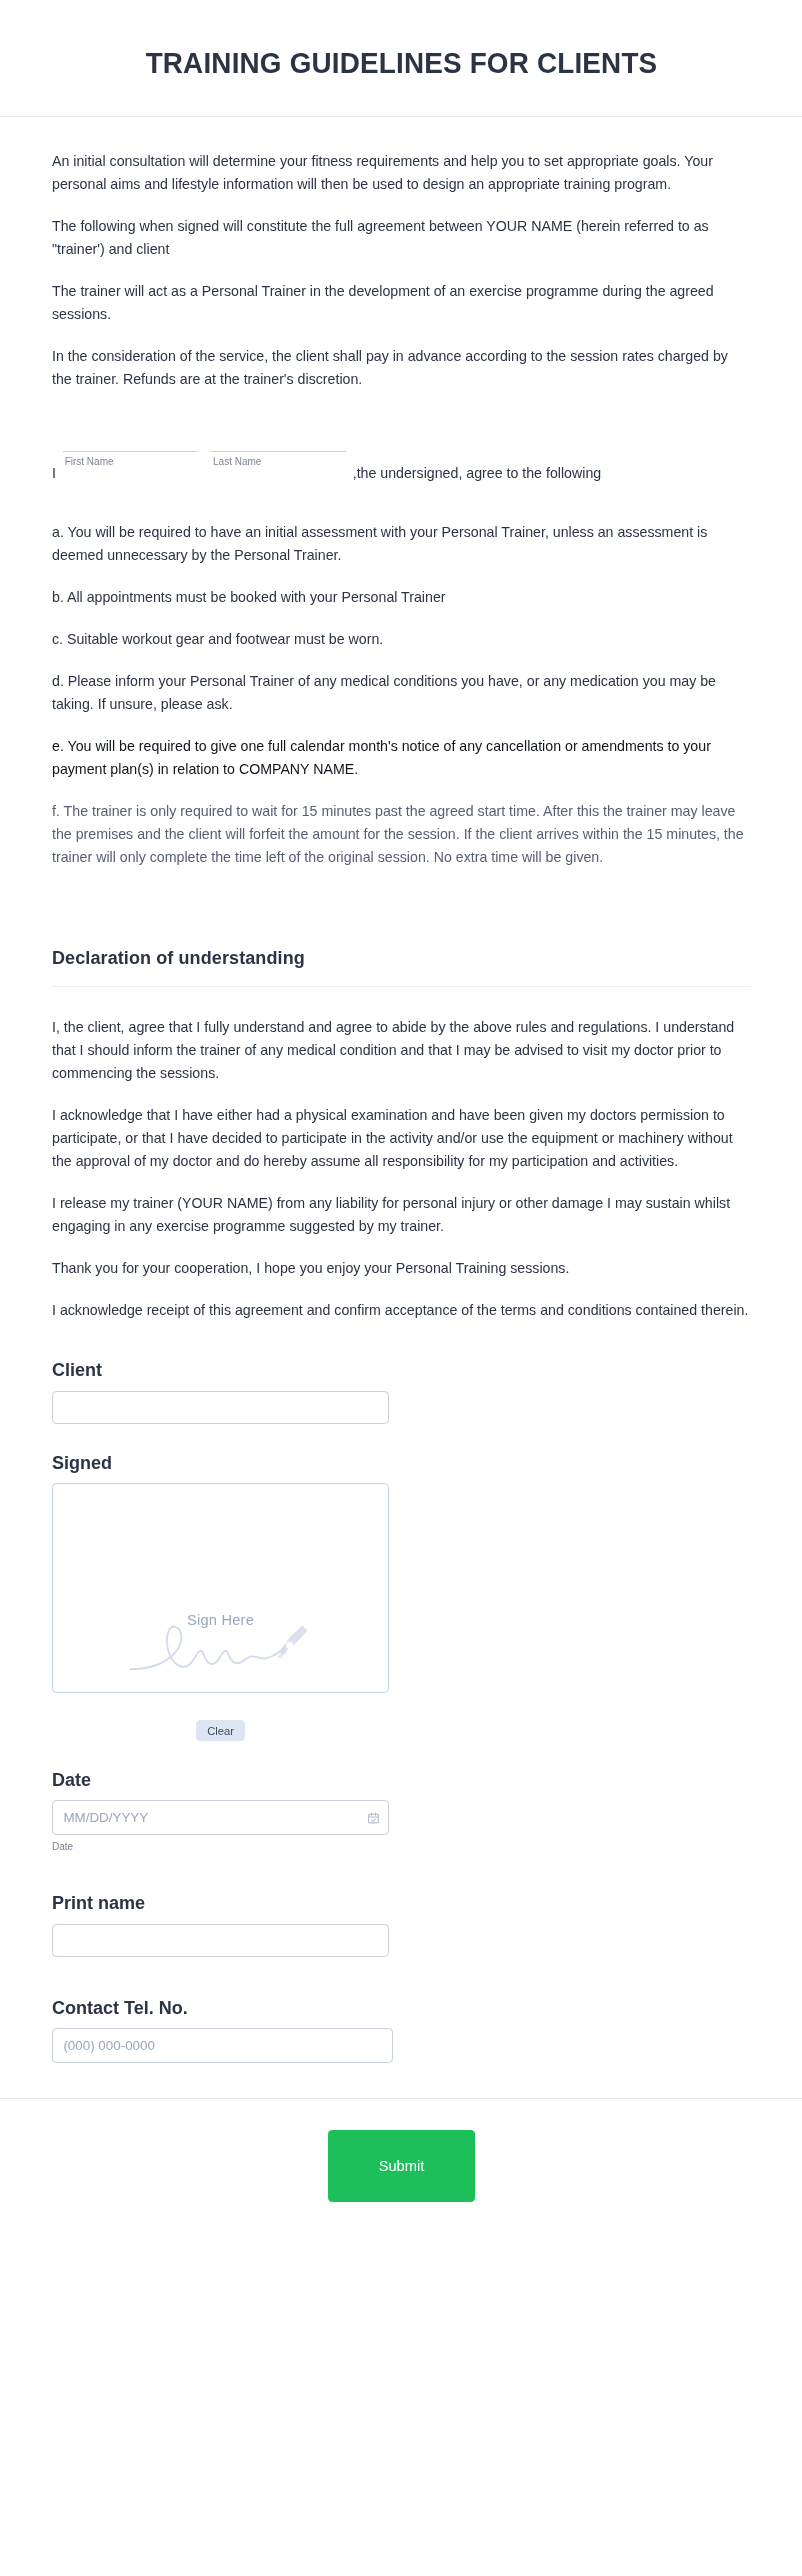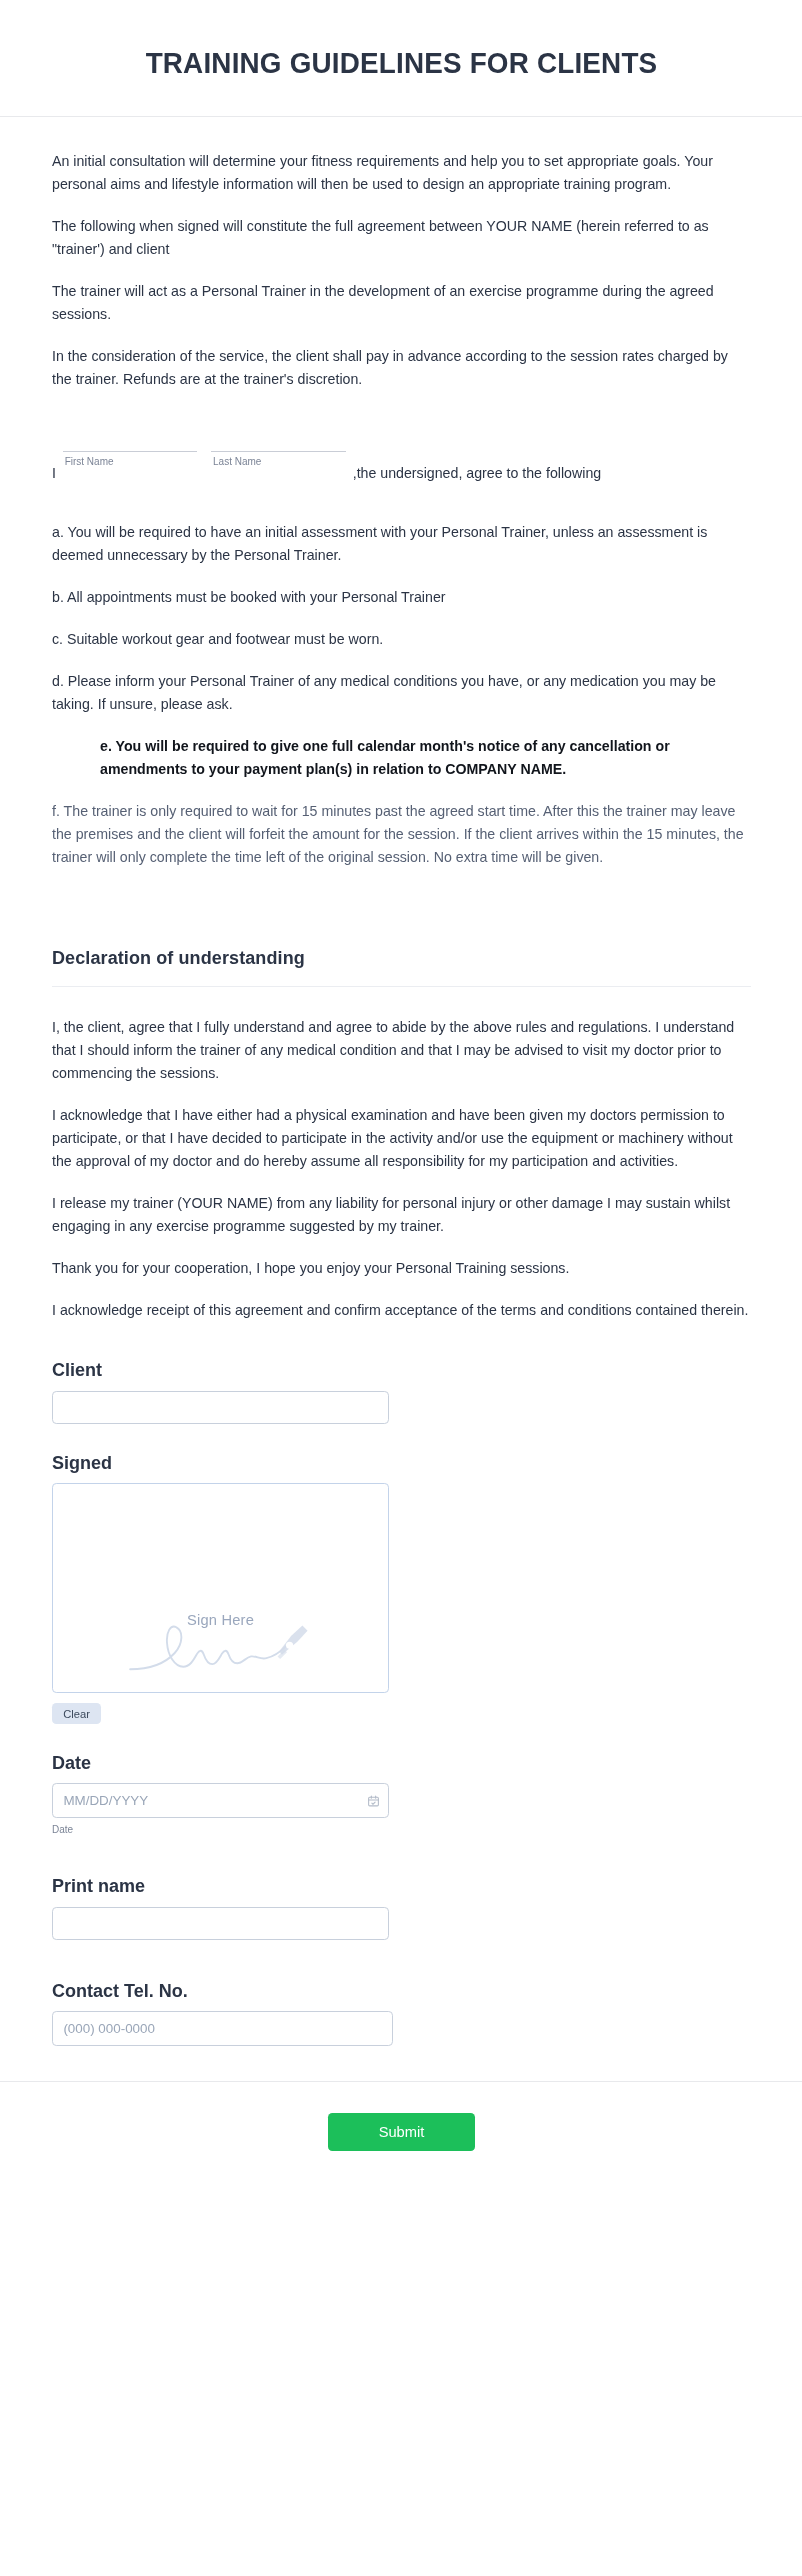--- a/index.html
+++ b/index.html
@@ -48,23 +48,22 @@
   p.para {
     margin: 0 0 19px 0;
     font-size: 14.2px;
     line-height: 1.62;
     color: #2b3445;
   }
   p.para.muted {
     color: #566074;
   }
   p.para.strong {
-    font-weight: bold;
+    font-weight: normal;
     color: #11151c;
-    margin-left: 48px;
   }
 
   .gap-lg { height: 22.4px; }
   .gap-xl { height: 60px; }
 
   
   .inline-name-block {
     margin: 26px 0 12px 0;
     font-size: 14.2px;
     line-height: 1.62;
@@ -212,22 +211,22 @@
     letter-spacing: 0.2px;
   }
   .sig-svg {
     display: block;
     margin: 0 auto;
     color: #d3dcea;
   }
   .sig-clear-row {
     width: 337px;
     display: flex;
-    justify-content: flex-start;
-    margin-top: 10px;
+    justify-content: center;
+    margin-top: 27px;
   }
   .clear-button {
     font-family: "Liberation Sans", sans-serif;
     font-size: 11.2px;
     color: #3d4a5d;
     background: #dde5f2;
     border: none;
     border-radius: 4.3px;
     padding: 4.3px 11.2px;
     cursor: pointer;
@@ -241,21 +240,21 @@
     text-align: center;
     background: #ffffff;
   }
   .submit-button {
     font-family: "Liberation Sans", sans-serif;
     font-size: 14.7px;
     color: #ffffff;
     background: #1cbf5a;
     border: none;
     border-radius: 4.3px;
-    padding: 11px 48px;
+    padding: 28px 48px;
     cursor: pointer;
     min-width: 147px;
   }
 </style>
 </head>
 <body>
 
 <div class="page">
 
   <div class="form-header">

